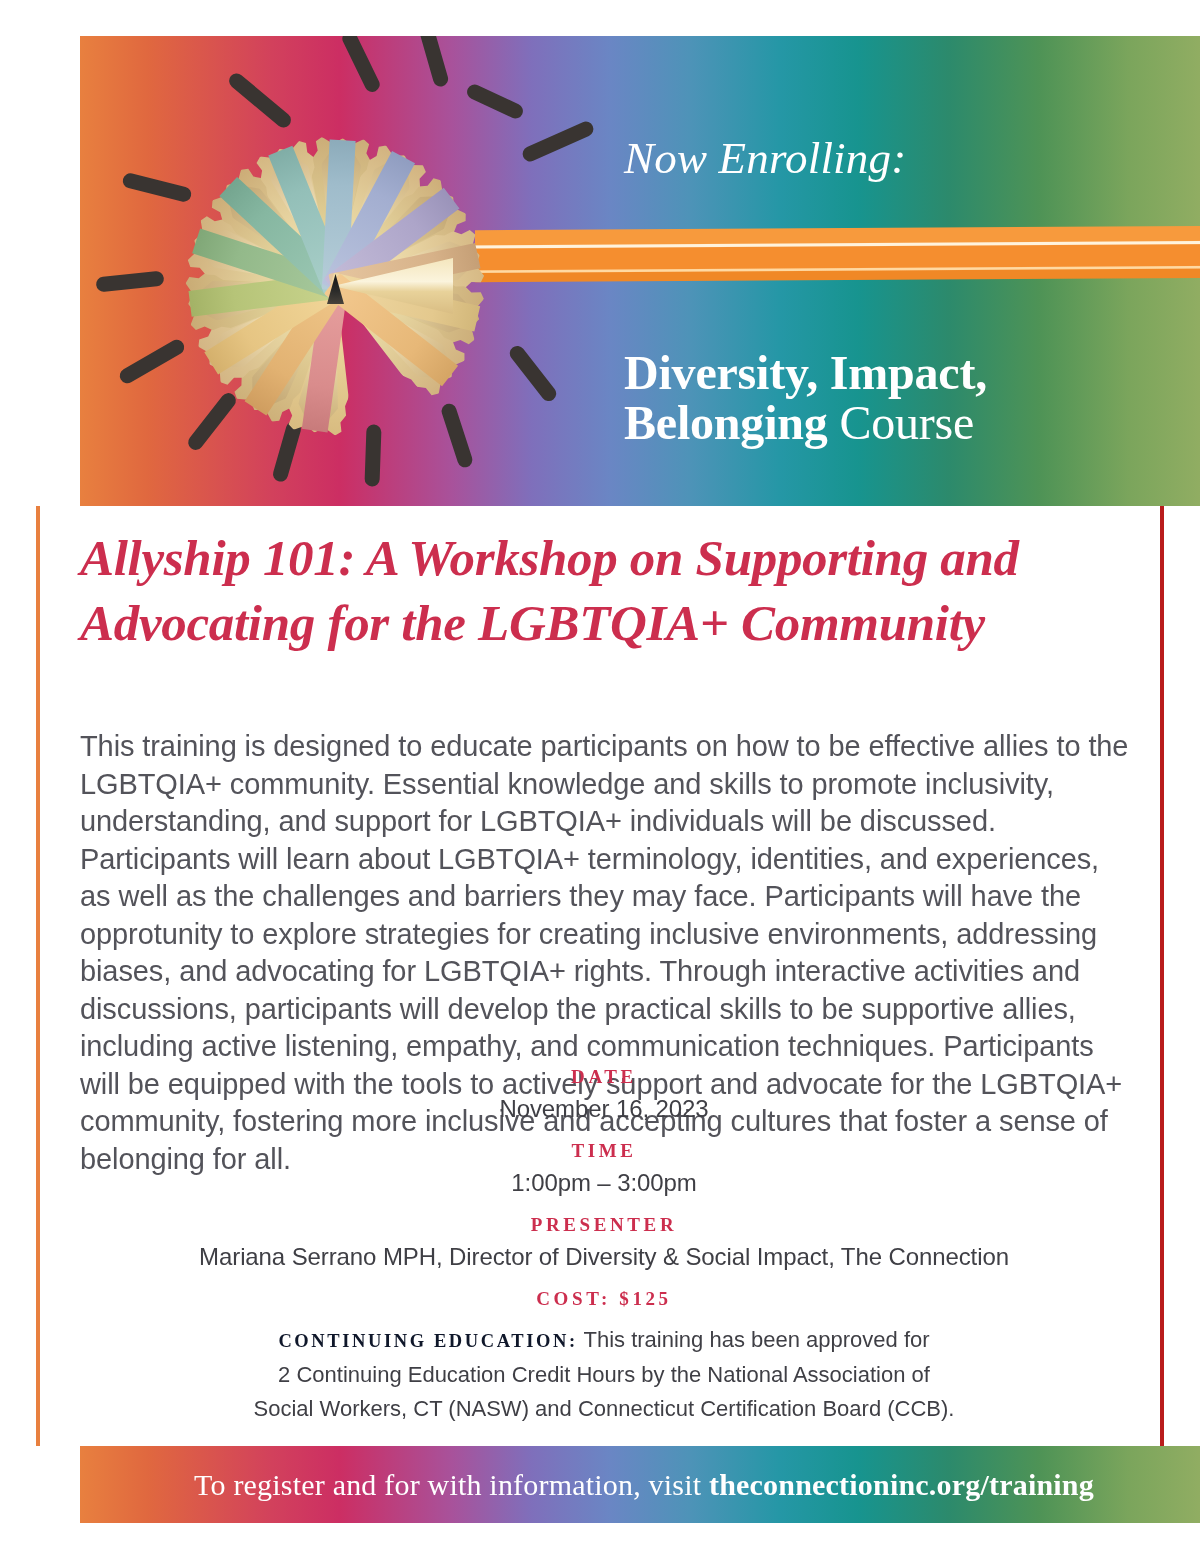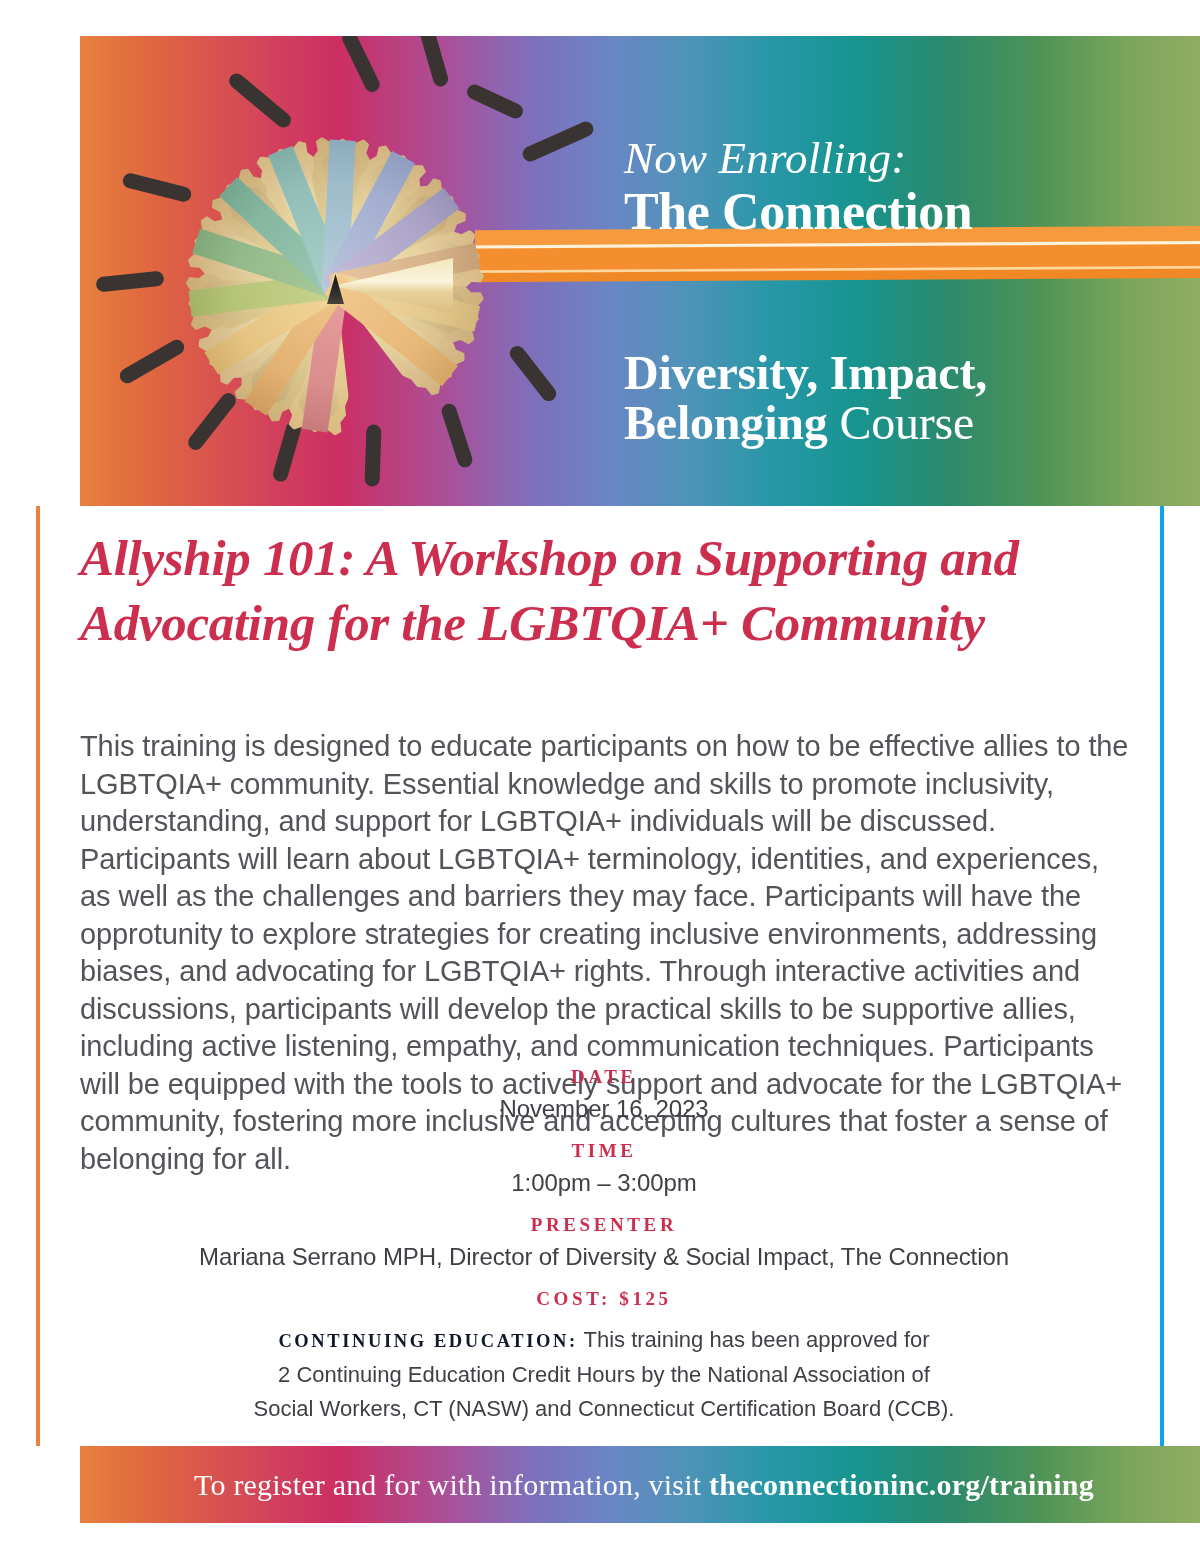--- a/index.html
+++ b/index.html
@@ -117,21 +117,21 @@
     font-weight:700;letter-spacing:-0.2px;
   }
   .course-title .light{font-weight:400;}
 
   
   .body-area{
     position:absolute;left:36px;top:506px;
     width:1128px;height:940px;
     background:#ffffff;
     border-left:4px solid #e8803f;
-    border-right:4px solid #0ea5e9;
+    border-right:4px solid #b91c1c;
     box-sizing:border-box;
   }
 
   .main-title{
     position:absolute;left:40px;top:20px;width:1000px;
     font-family:"Liberation Serif", serif;
     font-weight:700;font-style:italic;
     font-size:51px;line-height:65px;
     color:#cc2e4e;
     letter-spacing:-0.3px;
@@ -266,21 +266,20 @@
       <div class="petal" style="transform:rotate(258deg);background:linear-gradient(180deg,#e6c6a0 0%,#d7b289 70%,#c59f76 100%);"></div>
       <div class="petal" style="transform:rotate(283deg);background:linear-gradient(180deg,#f0d9a4 0%,#e4c98e 70%,#d2b77a 100%);"></div>
       <div class="petal" style="transform:rotate(308deg);background:linear-gradient(180deg,#f3c98f 0%,#e7b878 70%,#d5a565 100%);"></div>
 
       <div class="tip-cone"></div>
       <div class="tip"></div>
     </div>
 
     <div class="hdr-text">
       <div class="now-enrolling">Now Enrolling:</div>
-      <div class="the-connection">The Connection</div>
       <div class="course-title">
         <div>Diversity, Impact,</div>
         <div><span>Belonging</span><span class="light"> Course</span></div>
       </div>
     </div>
   </div>
 
   <div class="body-area">
 
     <div class="main-title">Allyship 101: A Workshop on Supporting and Advocating for the LGBTQIA+ Community</div>

